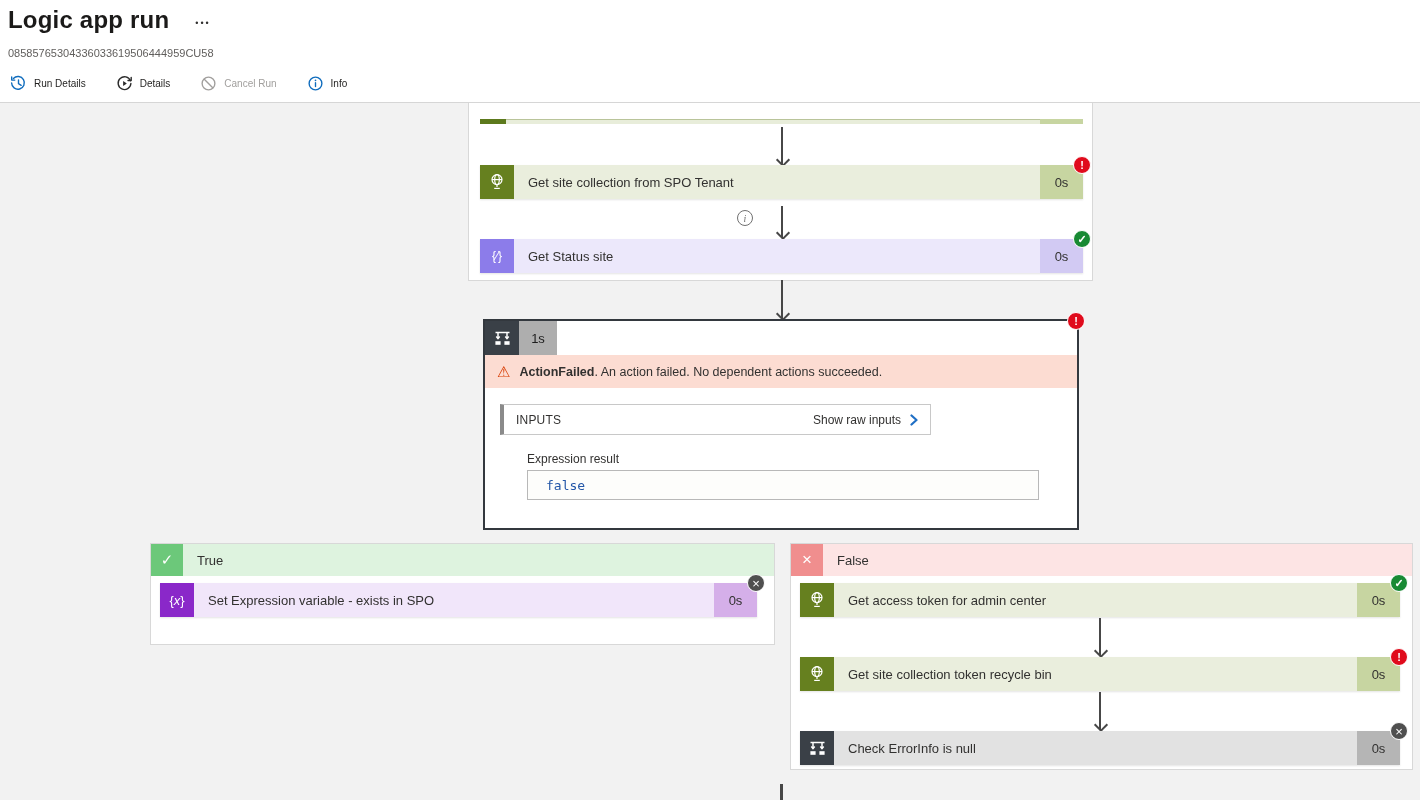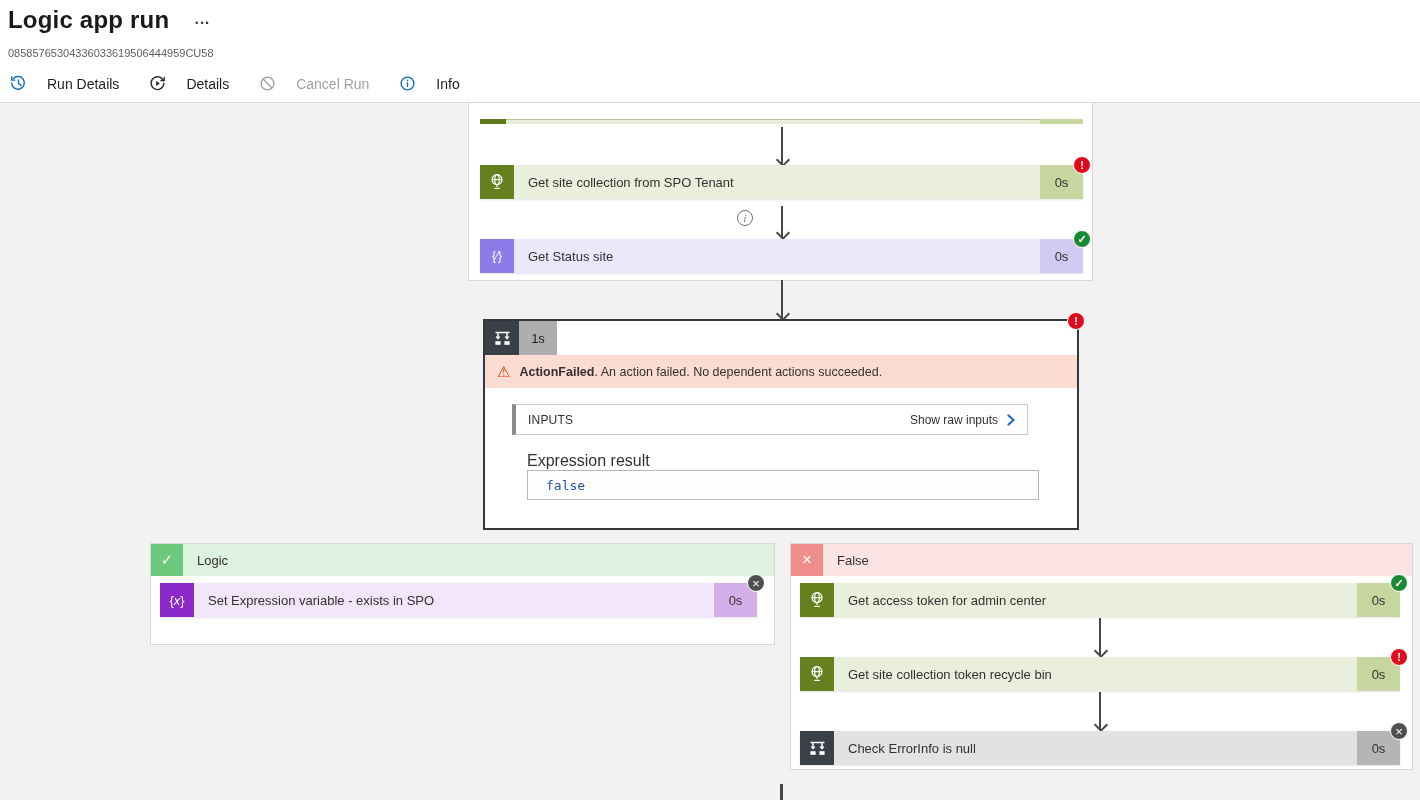--- a/index.html
+++ b/index.html
@@ -9,21 +9,21 @@
   
   .hdr { padding:6px 10px 0 8px; background:#fff; }
   .hdr-row { display:flex; align-items:flex-start; gap:26px; }
   .hdr-title { font-size:24px; font-weight:700; color:#1b1a19; letter-spacing:0.2px; }
   .hdr-more { font-size:15px; color:#323130; letter-spacing:1px; margin-top:6px; cursor:pointer; }
   .hdr-more::before { content:"\2022\2022\2022"; font-size:9px; letter-spacing:2px; }
   .hdr-id { font-size:11px; color:#605e5c; margin-top:13px; }
 
   
   .tbar { display:flex; align-items:center; gap:30px; padding:16px 0 10px 10px; background:#fff; }
-  .tb-item { display:flex; align-items:center; gap:20px; font-size:14px; color:#201f1e; cursor:pointer; }
+  .tb-item { display:flex; align-items:center; gap:7px; font-size:10px; color:#201f1e; cursor:pointer; }
   .tb-item.disabled { color:#a19f9d; cursor:default; }
   .tb-item svg { display:block; }
   .divider { height:1px; background:#d6d6d6; }
 
   
   .canvas { position:relative; width:1420px; height:709px; background:#f2f2f2; overflow:hidden; }
 
   .scope { position:absolute; background:#fff; border:1px solid #d8d8d8; }
 
   
@@ -69,21 +69,21 @@
   .cond-head .ttl { flex:1; background:#c9c9c9; display:flex; align-items:center; padding-left:14px; font-size:13px; color:#1d1d1d; }
   .cond-head .dur { flex:0 0 38px; background:#aeaeae; display:flex; align-items:center; justify-content:center; font-size:13px; color:#1d1d1d; }
   .warn { height:33px; background:#fcdcd2; display:flex; align-items:center; gap:9px; padding-left:12px; font-size:12.5px; color:#323130; }
   .warn .tri { color:#d83b01; font-size:15px; line-height:1; }
 
   .inputs-panel { position:absolute; border:1px solid #c8c8c8; border-left:4px solid #8a8a8a;
     background:#fff; display:flex; align-items:center; justify-content:space-between;
     padding:0 10px 0 12px; font-size:12px; }
   .inputs-label { color:#323130; letter-spacing:0.2px; }
   .show-raw { display:flex; align-items:center; gap:7px; cursor:pointer; color:#323130; }
-  .expr-label { position:absolute; font-size:16px; color:#323130; }
+  .expr-label { position:absolute; font-size:12px; color:#323130; }
   .expr-box { position:absolute; border:1px solid #b8b8b8; background:#fdfdfb; display:flex; align-items:center;
     padding-left:18px; font-family:"DejaVu Sans Mono", monospace; font-size:13px; color:#2457a8; }
 
   
   .branch { position:absolute; background:#fff; border:1px solid #d8d8d8; }
   .br-head { height:32px; display:flex; align-items:stretch; cursor:pointer; }
   .br-head .bic { flex:0 0 32px; display:flex; align-items:center; justify-content:center; color:#fff; }
   .br-head .blbl { flex:1; display:flex; align-items:center; padding-left:14px; font-size:13px; color:#323130; }
   .br-true .bic { background:#6cc87a; font-size:15px; }
   .br-true .blbl { background:#def3df; }
@@ -208,37 +208,37 @@
           <rect x="11.4" y="12.2" width="5.2" height="3.6" fill="#fff" stroke="none"></rect>
         </svg>
       </div>
       <div class="dur">1s</div>
       <div class="badge b-fail">!</div>
     </div>
     <div class="warn">
       <span class="tri">⚠</span>
       <span><b>ActionFailed</b><span>. An action failed. No dependent actions succeeded.</span></span>
     </div>
-    <div class="inputs-panel" style="left:27px; top:83px; width:516px; height:31px;">
+    <div class="inputs-panel" style="left:15px; top:83px; width:431px; height:31px;">
       <span class="inputs-label">INPUTS</span>
       <span class="show-raw">
         <span>Show raw inputs</span>
         <svg width="12" height="12" viewBox="0 0 12 12" fill="none" stroke="#1f6fc5" stroke-width="2.2">
           <path d="M3.5 1.5L8.5 6l-5 4.5" stroke-linecap="round" stroke-linejoin="round"></path>
         </svg>
       </span>
     </div>
     <div class="expr-label" style="left:42px; top:131px;">Expression result</div>
     <div class="expr-box" style="left:42px; top:149px; width:512px; height:30px;">false</div>
   </div>
 
   <div class="branch br-true" style="left:150px; top:440px; width:625px; height:102px;">
     <div class="br-head">
       <div class="bic">✓</div>
-      <div class="blbl">Logic</div>
+      <div class="blbl">True</div>
     </div>
   </div>
   <div class="card c-setvar" style="left:160px; top:480px; width:597px;">
     <div class="ic">{<i>x</i>}</div>
     <div class="ttl">Set Expression variable - exists in SPO</div>
     <div class="dur">0s</div>
     <div class="badge b-skip">×</div>
   </div>
 
   <div class="branch br-false" style="left:790px; top:440px; width:623px; height:227px;">

